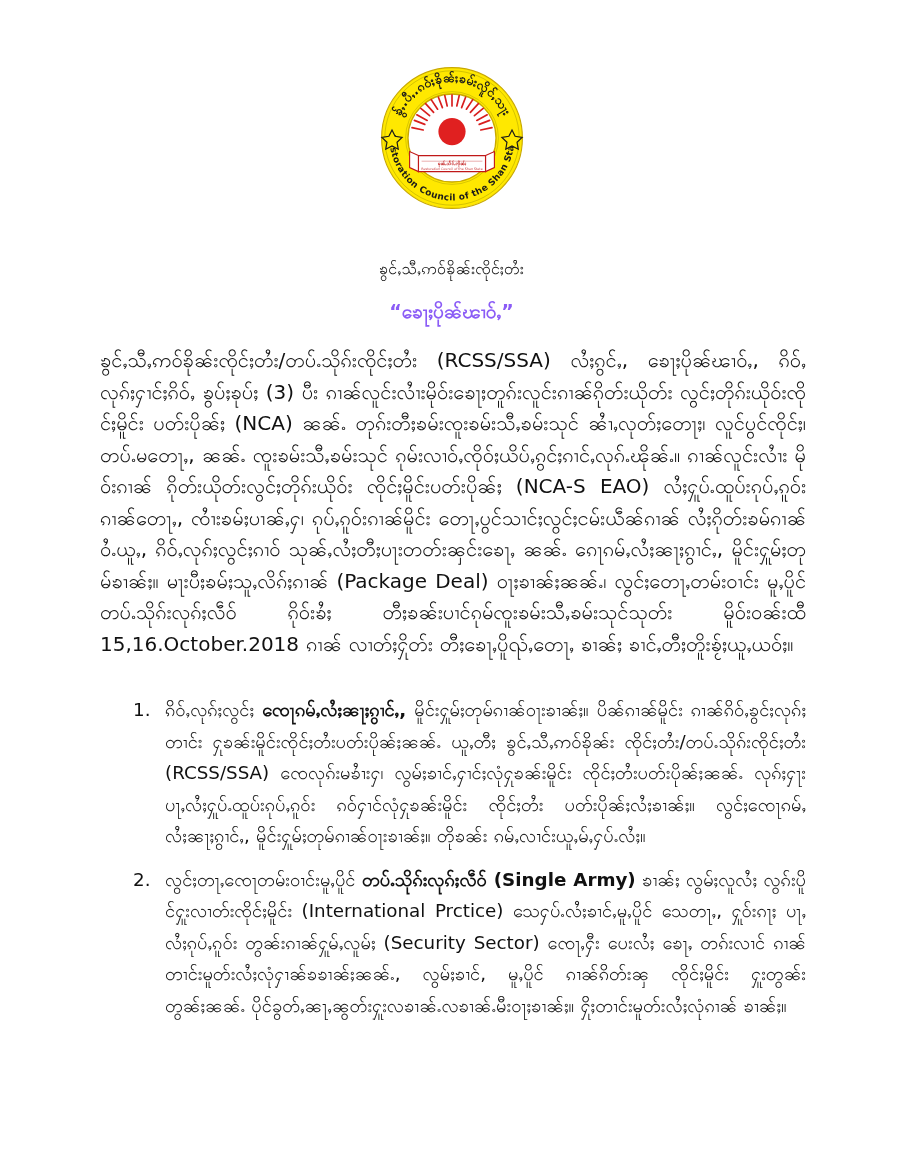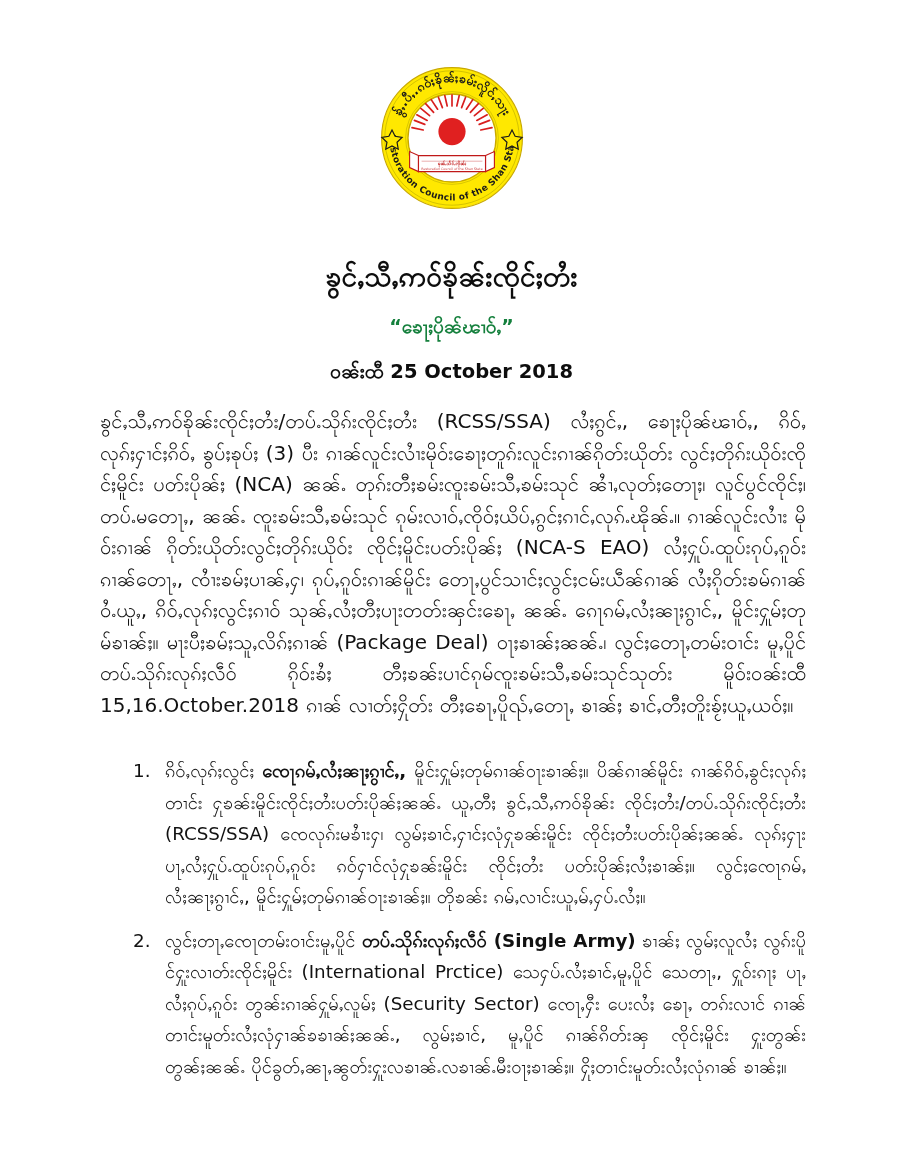--- a/index.html
+++ b/index.html
@@ -36,32 +36,32 @@
     height: 160px;
     display: block;
   }
 
   
   .titles {
     margin-top: 26px;
     text-align: center;
   }
   .title-main {
-    font-size: 28px;
-    font-weight: 700;
+    font-size: 16px;
+    font-weight: 400;
     letter-spacing: 0.2px;
     color: #0d0d0d;
     line-height: 1.3;
     margin-top: 41px;
   }
   .title-sub {
     margin-top: 19px;
     font-size: 19px;
     font-weight: 700;
-    color: #15803d;
+    color: #8b5cf6;
     line-height: 1.3;
   }
   .title-date {
     margin-top: 20px;
     font-size: 19.5px;
     font-weight: 700;
     color: #0d0d0d;
     line-height: 1.3;
   }
 
@@ -169,21 +169,20 @@
         <line x1="62" y1="129" x2="138" y2="129" stroke="#C01818" stroke-width="0.8" opacity="0.55"></line>
         <text x="100" y="133.5" font-size="6.2" fill="#C01818" text-anchor="middle" font-family="DejaVu Sans, sans-serif" font-weight="bold">ၶုၼ်ႇသႅင်ႇၸိုၼ်ႈ</text>
         <text x="100" y="139.5" font-size="4.1" fill="#C01818" text-anchor="middle" font-family="DejaVu Sans, sans-serif" opacity="0.85">Restoration Council of the Shan State</text>
       </g>
     </svg>
   </div>
 
   <div class="titles">
     <div class="title-main">ၶွင်ႇသီႇဢဝ်ၶိုၼ်းၸိုင်ႈတႆး</div>
     <div class="title-sub">“ၶေႃႈပိုၼ်ၽၢဝ်ႇ”</div>
-    <div class="title-date">ဝၼ်းထီ 25 October 2018</div>
   </div>
 
   <div class="body-block">
     <p class="para">ၶွင်ႇသီႇဢဝ်ၶိုၼ်းၸိုင်ႈတႆး/တပ်ႉသိုၵ်းၸိုင်ႈတႆး  (RCSS/SSA) လႆႈၵွင်ႇ, ၶေႃႈပိုၼ်ၽၢဝ်ႇ, ၵိဝ်ႇလုၵ်ႈႁၢင်ႈၵိဝ်ႇ ၶွပ်ႈၶုပ်ႈ (3) ပီး ၵၢၼ်လူင်းလၢႆးမိုဝ်းၶေႃႈတူၵ်းလူင်းၵၢၼ်ၵိုတ်းယိုတ်း လွင်ႈတိုၵ်းယိုဝ်းၸိုင်ႈမိူင်း ပတ်းပိုၼ်ႈ (NCA) ၼၼ်ႉ တုၵ်းတီႈၶမ်းၸူးၶမ်းသီႇၶမ်းသုင် ၼၢႆႇလုတ်ႈတေႃႈ၊ လူင်ပွင်ၸိုင်ႈ၊ တပ်ႉမတေႃႇ, ၼၼ်ႉ  ၸူးၶမ်းသီႇၶမ်းသုင် ၵုမ်းလၢဝ်ႇၸိုဝ်ႈယိပ်ႇၵွင်ႈၵၢင်ႇလုၵ်ႉၽိုၼ်ႉ။ ၵၢၼ်လူင်းလၢႆး မိုဝ်းၵၢၼ် ၵိုတ်းယိုတ်းလွင်ႈတိုၵ်းယိုဝ်း ၸိုင်ႈမိူင်းပတ်းပိုၼ်ႈ (NCA-S EAO) လႆႈႁူပ်ႉထူပ်းၵုပ်ႇၵူဝ်း ၵၢၼ်တေႃႇ, ၸၢႆးၶမ်ႈပၢၼ်ႇႁ၊ ၵုပ်ႇၵူဝ်းၵၢၼ်မိူင်း တေႃႇပွင်သၢင်ႈလွင်ႈငမ်းယဵၼ်ၵၢၼ် လႆႈၵိုတ်းၶမ်ၵၢၼ်ဝႆႉယူႇ, ၵိဝ်ႇလုၵ်ႈလွင်ႈၵၢဝ် သုၼ်ႇလႆႈတီႈပႃးတတ်းၼှင်းၶေႃႇ ၼၼ်ႉ ၵေႃၵမ်ႇလႆႈၼႃႈၵွၢင်ႇ, မိူင်းႁူမ်ႈတုမ်ၶၢၼ်ႈ။ မႃးပီႈၶမ်ႈသူႇလိၵ်ႈၵၢၼ် (Package Deal) ဝႃႈၶၢၼ်ႈၼၼ်ႉ၊ လွင်ႈတေႃႇတမ်းဝၢင်း မူႇပိူင်တပ်ႉသိုၵ်းလုၵ်ႈလဵဝ် ၵိုဝ်းၶႆႈ တီႈၶၼ်းပၢင်ၵုမ်ၸူးၶမ်းသီႇၶမ်းသုင်သုတ်း မိူဝ်းဝၼ်းထီ 15,16.October.2018 ၵၢၼ် လၢတ်ႈႁိုတ်း တီႈၶေႃႇပိူၺ်ႇတေႃႇ ၶၢၼ်ႈ ၶၢင်ႇတီႈတိူးၶႂ်ႈယူႇယဝ်ႈ။</p>
   </div>
 
   <ol class="num-list" id="num-list">
       <li class="num-item"><span class="num-marker">1.</span><span>ၵိဝ်ႇလုၵ်ႈလွင်ႈ </span><span class="bold">ၸေႃၵမ်ႇလႆႈၼႃႈၵွၢင်ႇ,</span><span> မိူင်းႁူမ်ႈတုမ်ၵၢၼ်ဝႃးၶၢၼ်ႈ။ ပိၼ်ၵၢၼ်မိူင်း ၵၢၼ်ၵိဝ်ႇၶွင်ႈလုၵ်ႈတၢင်း ႁုၶၼ်းမိူင်းၸိုင်ႈတႆးပတ်းပိုၼ်ႈၼၼ်ႉ ယူႇတီႈ ၶွင်ႇသီႇဢဝ်ၶိုၼ်း ၸိုင်ႈတႆး/တပ်ႉသိုၵ်းၸိုင်ႈတႆး (RCSS/SSA) ၸေလုၵ်းမၶၢႆးႁ၊ လွမ်ႈၶၢင်ႇႁၢင်ႈလုံႁုၶၼ်းမိူင်း ၸိုင်ႈတႆးပတ်းပိုၼ်ႈၼၼ်ႉ လုၵ်ႈႁႃးပႃႇလႆႈႁူပ်ႉထူပ်းၵုပ်ႇၵူဝ်း ၵဝ်ႁၢင်လုံႁုၶၼ်းမိူင်း ၸိုင်ႈတႆး ပတ်းပိုၼ်ႈလႆႈၶၢၼ်ႈ။ လွင်ႈၸေႃၵမ်ႇလႆႈၼႃႈၵွၢင်ႇ, မိူင်းႁူမ်ႈတုမ်ၵၢၼ်ဝႃးၶၢၼ်ႈ။ တိုၶၼ်း ၵမ်ႇလၢင်းယူႇမ်ႇႁပ်ႉလႆႈ။</span></li>
       <li class="num-item"><span class="num-marker">2.</span><span>လွင်ႈတႃႇၸေႃတမ်းဝၢင်းမူႇပိူင် </span><span class="bold">တပ်ႉသိုၵ်းလုၵ်ႈလဵဝ် (Single Army)</span><span> ၶၢၼ်ႈ လွမ်ႈလူလႆႈ လွၵ်းပိူင်ႁူးလၢတ်းၸိုင်ႈမိူင်း (International Prctice) သေႁပ်ႉလႆႈၶၢင်ႇမူႇပိူင် သေတႃႇ, ႁူဝ်းၵႃႈ ပႃႇလႆႈၵုပ်ႇၵူဝ်း တွၼ်းၵၢၼ်ႁူမ်ႇလူမ်ႈ (Security Sector) ၸေႃႇႁီး ပေးလႆႈ ၶေႃႇ တၵ်းလၢင် ၵၢၼ်တၢင်းမူတ်းလႆႈလုံႁၢၼ်ၶၶၢၼ်ႈၼၼ်ႉ, လွမ်ႈၶၢင်, မူႇပိူင် ၵၢၼ်ၵိတ်းၼှ ၸိုင်ႈမိူင်း ႁူးတွၼ်းတွၼ်ႈၼၼ်ႉ ပိုင်ခွတ်ႇၼႃႇၼွတ်းႁူးလၶၢၼ်ႉလၶၢၼ်ႉမီးဝႃႈၶၢၼ်ႈ။ ႁိုႈတၢင်းမူတ်းလႆႈလုံၵၢၼ် ၶၢၼ်ႈ။</span></li>
     </ol>

